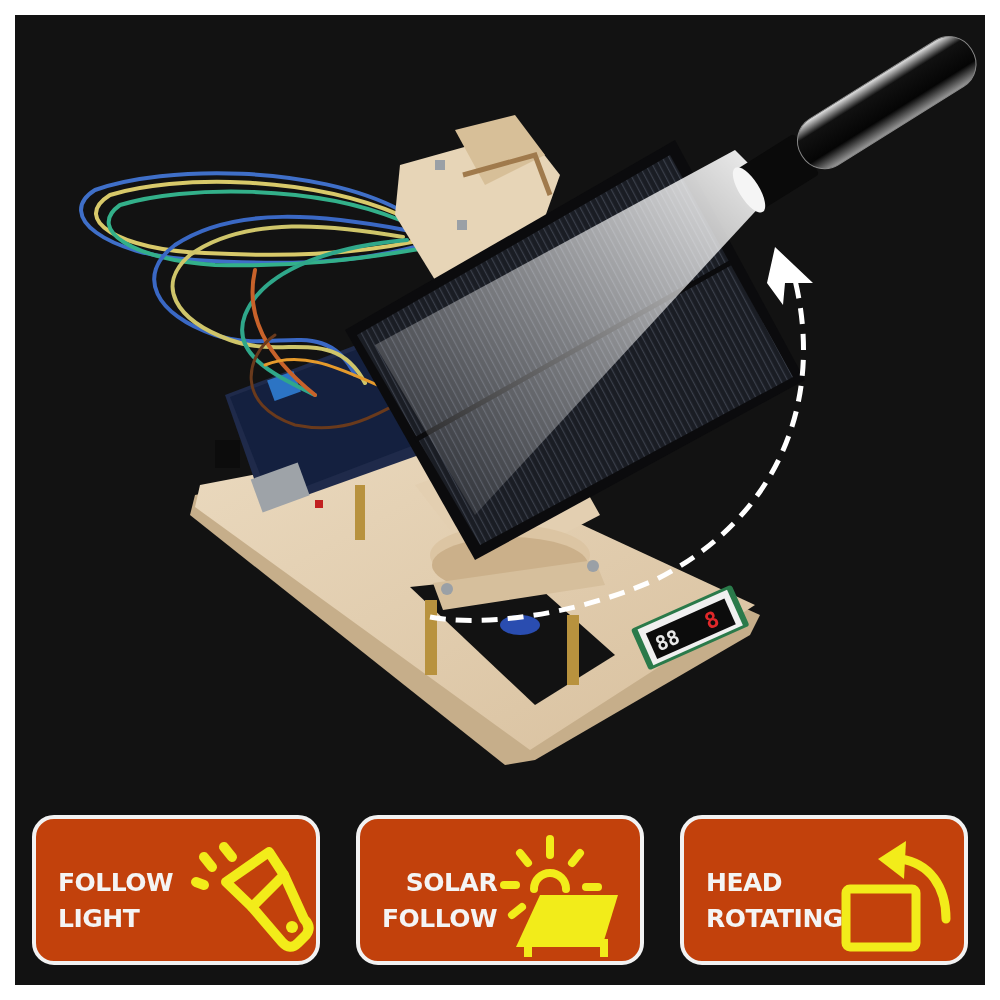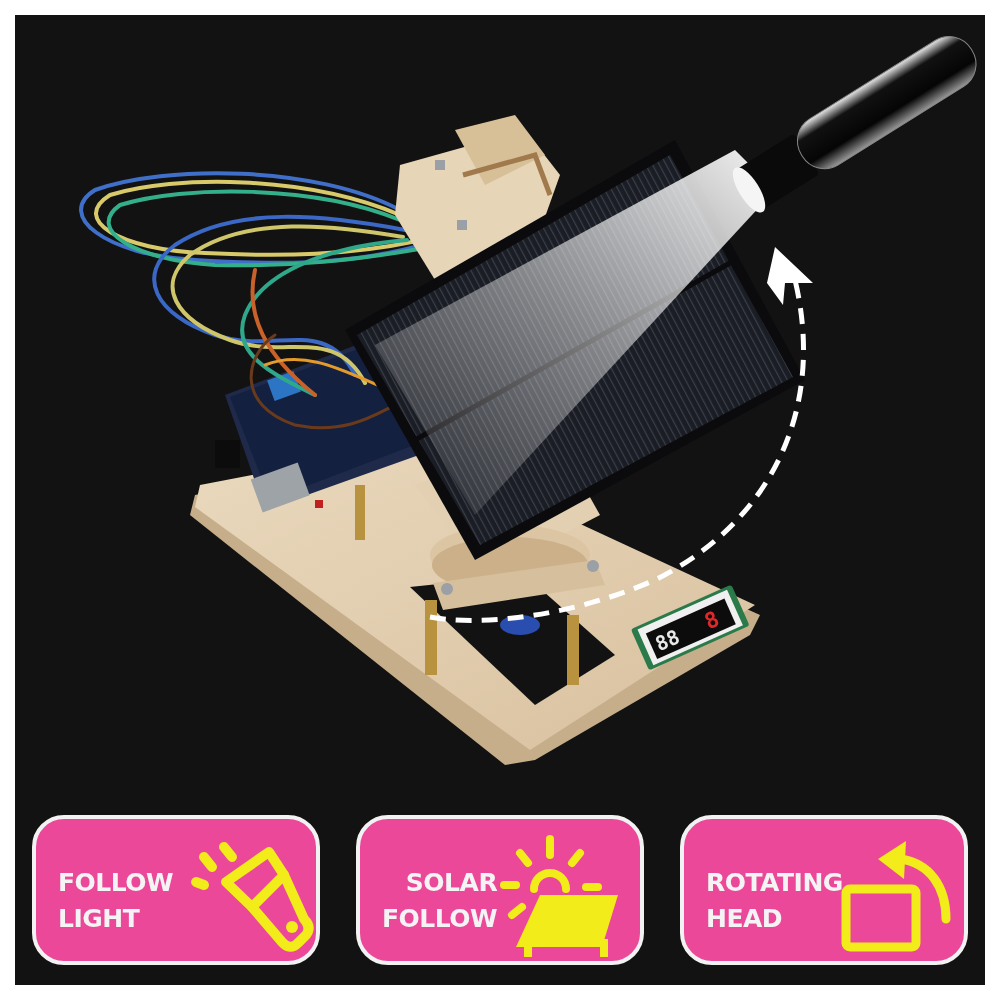--- a/index.html
+++ b/index.html
@@ -1,21 +1,21 @@
 <!DOCTYPE html>
 <html><head>
 <meta charset="utf-8">
 <style>
   html,body{margin:0;padding:0;background:#ffffff;}
   body{width:1000px;height:1000px;position:relative;overflow:hidden;font-family:"DejaVu Sans","Liberation Sans",sans-serif;}
   .panel{position:absolute;left:15px;top:15px;width:970px;height:970px;background:#121212;overflow:hidden;}
   .scene{position:absolute;left:0;top:0;width:970px;height:780px;}
   .scene svg{position:absolute;left:0;top:0;}
   .features{position:absolute;left:0;top:800px;width:970px;height:150px;}
-  .card{position:absolute;top:0;height:150px;width:288px;box-sizing:border-box;border:4px solid #f2f2f2;border-radius:32px;background:#ec4899;}
+  .card{position:absolute;top:0;height:150px;width:288px;box-sizing:border-box;border:4px solid #f2f2f2;border-radius:22px;background:#c2410c;}
   .card .label{position:absolute;left:22px;top:46px;color:#f4f4f4;font-family:"DejaVu Sans","Liberation Sans",sans-serif;font-weight:bold;font-size:25px;line-height:36px;letter-spacing:-0.5px;}
   .card .label span{display:block;}
   .card .icon{position:absolute;top:8px;width:140px;height:130px;}
 </style>
 </head>
 <body>
 
 <div class="panel">
 
   <div class="scene">
@@ -159,22 +159,22 @@
           <path d="M44,62 A16,16 0 0 1 76,62"></path>
         </g>
         <polygon points="50,68 128,68 112,120 26,120" fill="#F2EC1A"></polygon>
         <rect x="34" y="120" width="8" height="12" fill="#F2EC1A"></rect>
         <rect x="110" y="112" width="8" height="20" fill="#F2EC1A"></rect>
       </svg>
     </div>
 
     <div class="card" style="left:665px;">
       <div class="label">
+        <span>HEAD</span>
         <span>ROTATING</span>
-        <span>HEAD</span>
       </div>
       <svg class="icon" style="left:150px;" viewBox="0 0 140 130">
         <rect x="12" y="62" width="70" height="58" rx="4" fill="none" stroke="#F2EC1A" stroke-width="9"></rect>
         <path d="M112,92 C112,60 96,36 66,32" fill="none" stroke="#F2EC1A" stroke-width="9" stroke-linecap="round"></path>
         <polygon points="44,32 72,14 70,52" fill="#F2EC1A"></polygon>
       </svg>
     </div>
 
   </div>
 </div>

